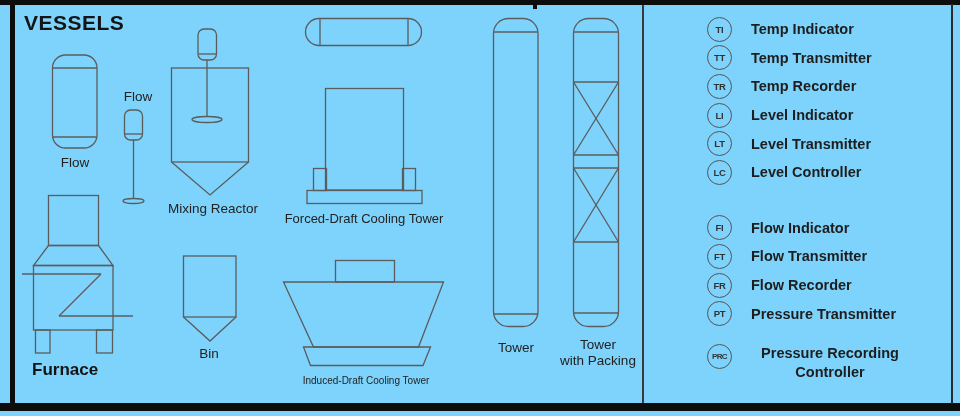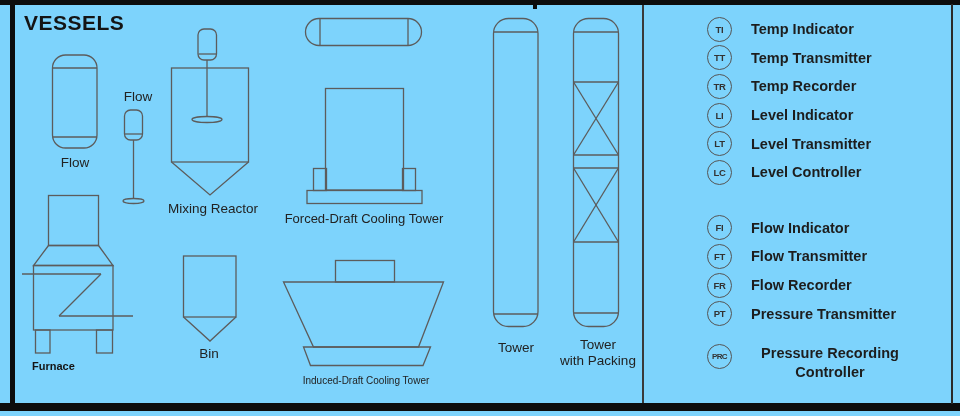--- a/index.html
+++ b/index.html
@@ -18,21 +18,21 @@
   .b-tick{left:533px;top:0;width:4px;height:9px;}
   
   svg.diagram{position:absolute;left:0;top:0;}
   svg.diagram *{stroke:#5c5c5c;stroke-width:1.3;fill:none;}
   
   .lbl{position:absolute;font-size:13.5px;font-weight:500;color:#222;
        white-space:nowrap;transform:translateX(-50%);}
   .lbl2{text-align:center;line-height:1.18;}
   .title{position:absolute;left:24px;top:11px;font-size:21px;font-weight:700;
          letter-spacing:.5px;color:#141414;transform:none;}
-  .furnace-lbl{position:absolute;left:32px;top:360px;font-size:11px;
+  .furnace-lbl{position:absolute;left:32px;top:360px;font-size:17px;
                font-weight:700;color:#141414;}
   
   .legend{position:absolute;left:707px;top:15px;width:246px;}
   .legend-row{display:flex;align-items:center;height:28.6px;}
   .legend-gap{height:27px;}
   .tag-circle{flex:0 0 auto;width:25px;height:25px;border:1.6px solid #555;
               border-radius:50%;display:flex;align-items:center;justify-content:center;
               font-size:9.5px;font-weight:600;letter-spacing:-.3px;color:#333;
               box-sizing:border-box;}
   .tag-small{font-size:8px;letter-spacing:-.6px;}

